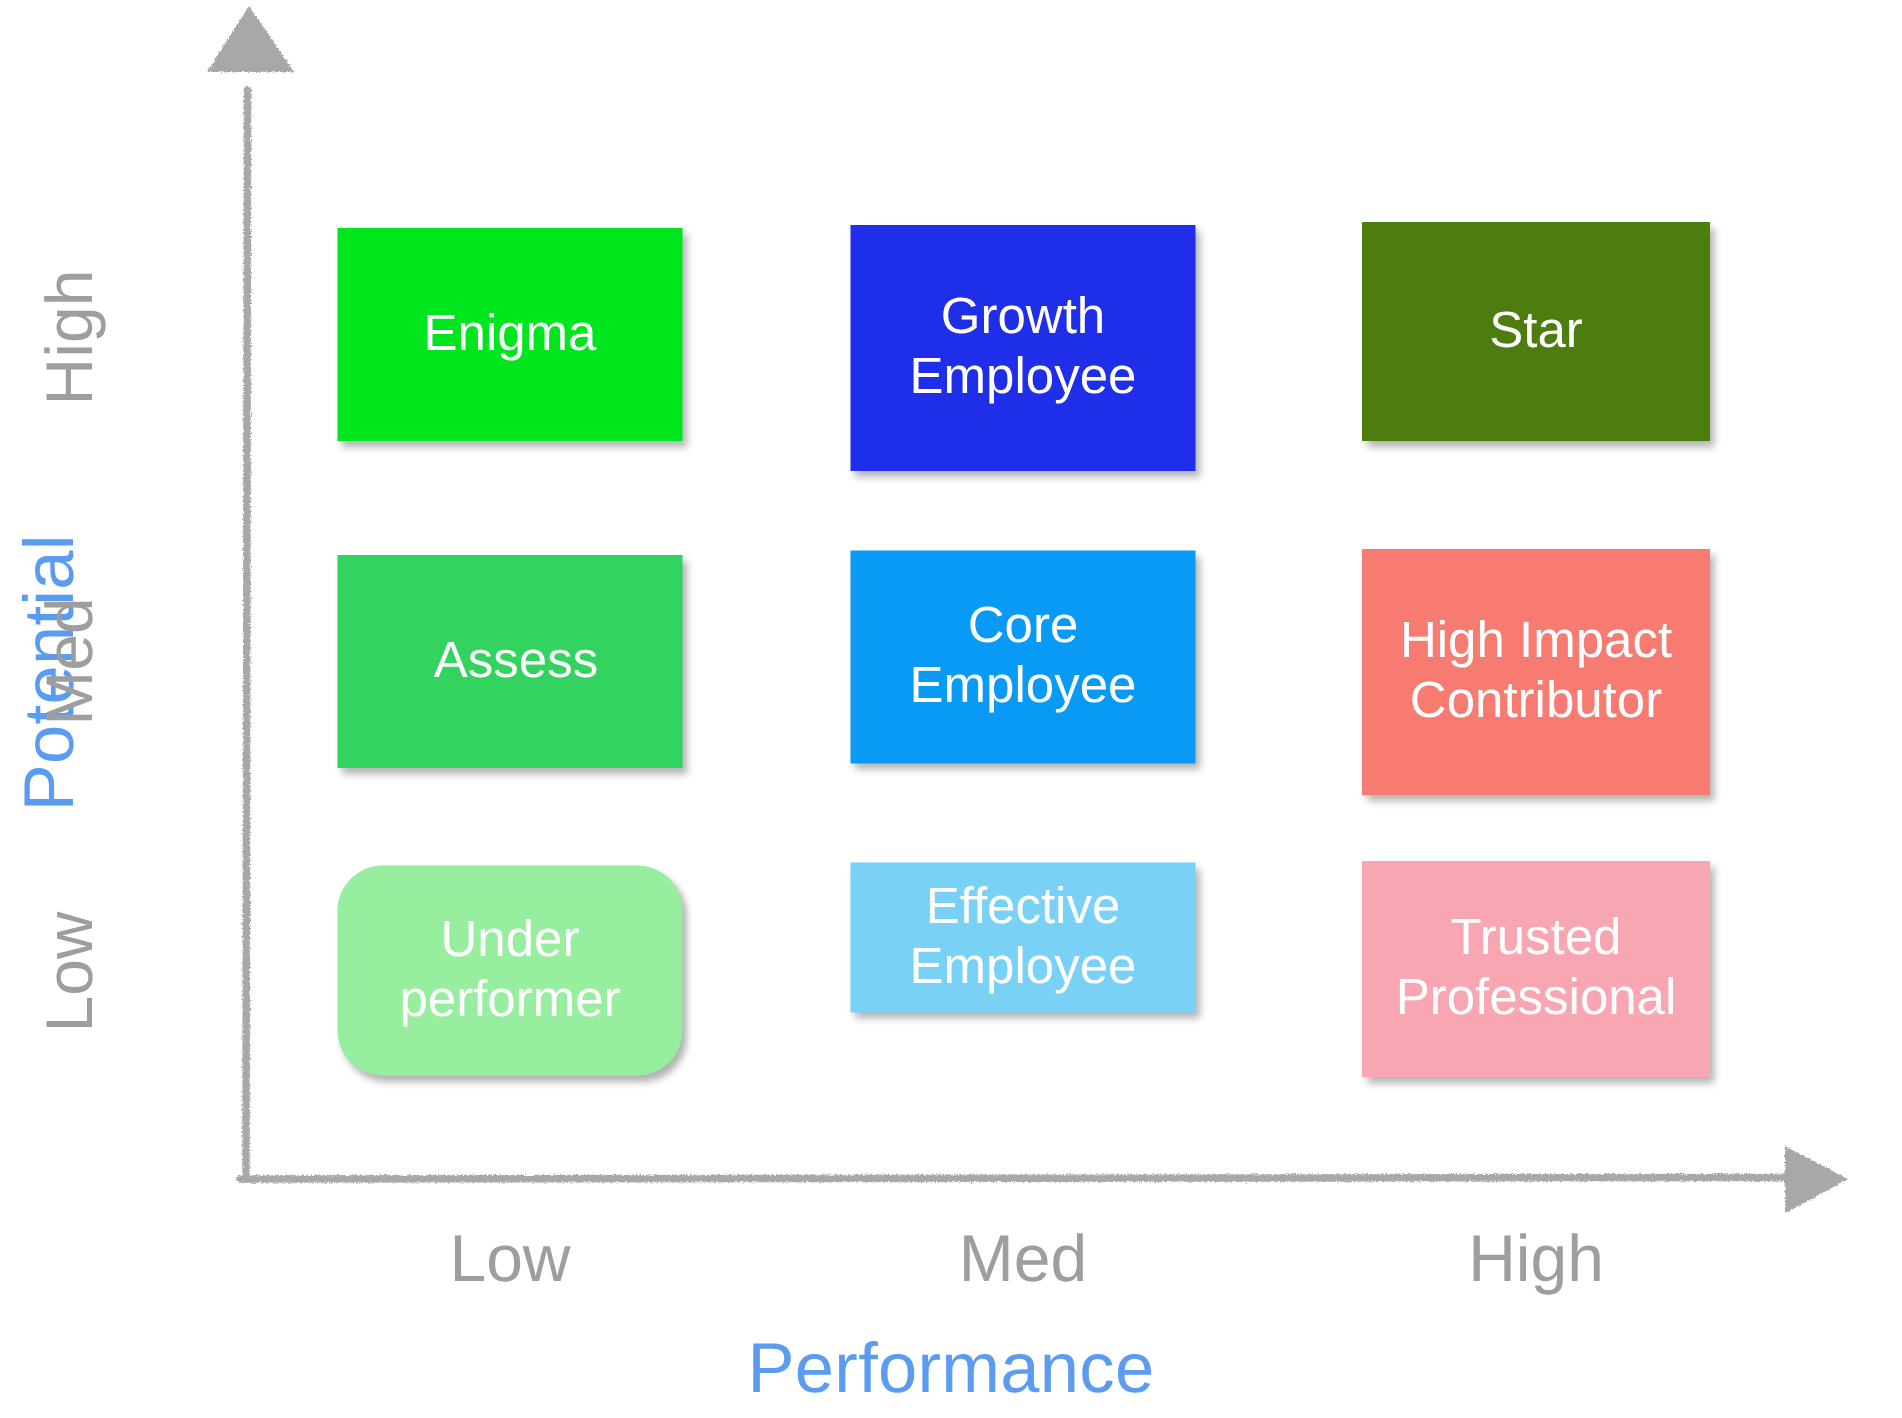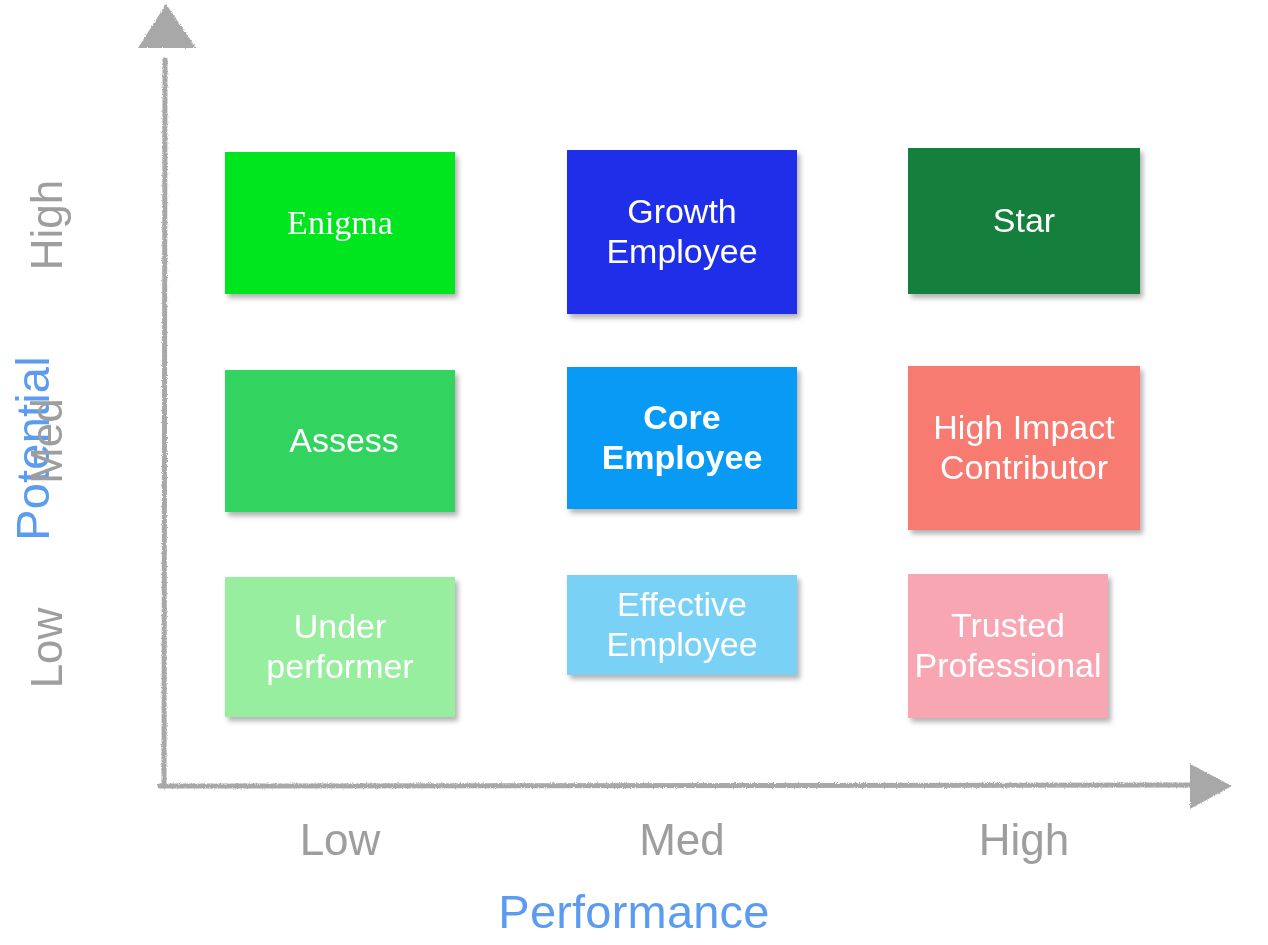--- a/index.html
+++ b/index.html
@@ -121,31 +121,31 @@
   <div class="axis-title" id="x-axis-title" style="color: rgb(91, 156, 240);">Performance</div>
 
   <div class="tick tick-y" style="top: 200px; color: rgb(158, 158, 158);">High</div>
   <div class="tick tick-y" style="top: 416px; color: rgb(158, 158, 158);">Med</div>
   <div class="tick tick-y" style="top: 623px; color: rgb(158, 158, 158);">Low</div>
 
   <div class="tick tick-x" style="left: 220px; top: 815px; color: rgb(158, 158, 158);">Low</div>
   <div class="tick tick-x" style="left: 562px; top: 815px; color: rgb(158, 158, 158);">Med</div>
   <div class="tick tick-x" style="left: 904px; top: 815px; color: rgb(158, 158, 158);">High</div>
 
-  <div class="box" style="left: 225px; top: 152px; width: 230px; height: 142px; background: rgb(0, 230, 30); font-family: Liberation Serif, serif;">Enigma</div>
+  <div class="box" style="left: 225px; top: 152px; width: 230px; height: 142px; background: rgb(0, 230, 30);">Enigma</div>
   <div class="box" style="left: 567px; top: 150px; width: 230px; height: 164px; background: rgb(31, 46, 232);">Growth
 Employee</div>
-  <div class="box" style="left: 908px; top: 148px; width: 232px; height: 146px; background: #15803d;">Star</div>
+  <div class="box" style="left: 908px; top: 148px; width: 232px; height: 146px; background: #4d7c0f;">Star</div>
 
   <div class="box" style="left: 225px; top: 370px; width: 230px; height: 142px; background: rgb(50, 212, 95); padding-left: 16px;">Assess</div>
-  <div class="box" style="left: 567px; top: 367px; width: 230px; height: 142px; background: rgb(9, 154, 245); font-weight: bold;">Core
+  <div class="box" style="left: 567px; top: 367px; width: 230px; height: 142px; background: rgb(9, 154, 245);">Core
 Employee</div>
   <div class="box" style="left: 908px; top: 366px; width: 232px; height: 164px; background: rgb(248, 123, 114);">High Impact
 Contributor</div>
 
-  <div class="box" style="left: 225px; top: 577px; width: 230px; height: 140px; background: rgb(152, 238, 159);">Under
+  <div class="box" style="left: 225px; top: 577px; width: 230px; height: 140px; background: rgb(152, 238, 159); border-radius: 30px;">Under
 performer</div>
   <div class="box" style="left: 567px; top: 575px; width: 230px; height: 100px; background: rgb(121, 210, 245);">Effective
 Employee</div>
-  <div class="box" style="left: 908px; top: 574px; width: 200px; height: 144px; background: rgb(249, 166, 179);">Trusted
+  <div class="box" style="left: 908px; top: 574px; width: 232px; height: 144px; background: rgb(249, 166, 179);">Trusted
 Professional</div>
 
 </div>
 
 </body></html>

